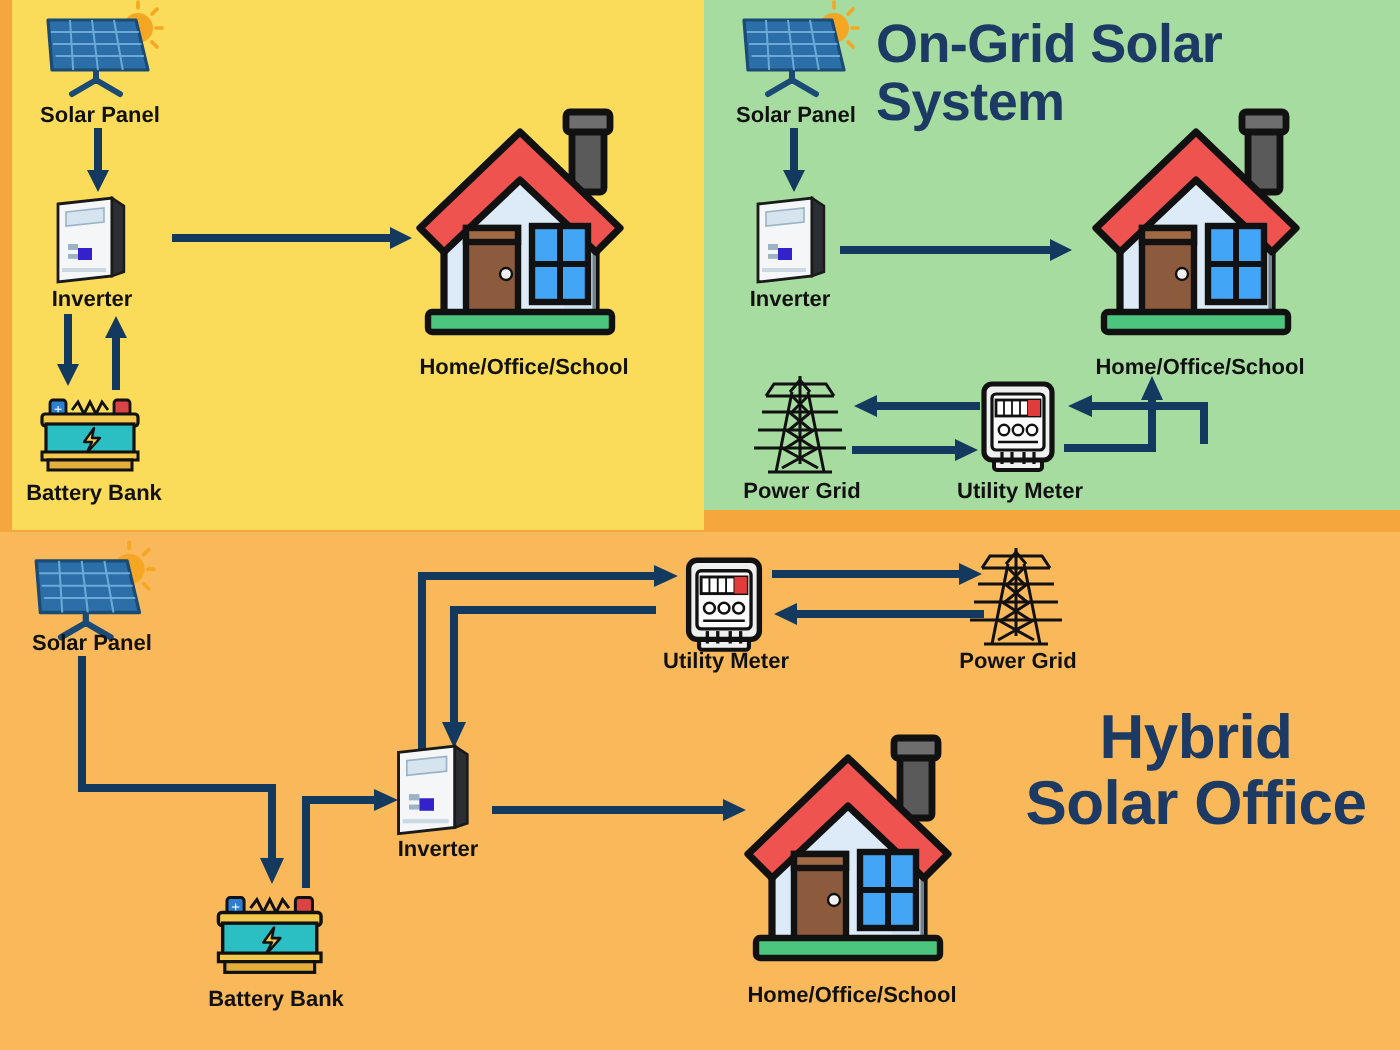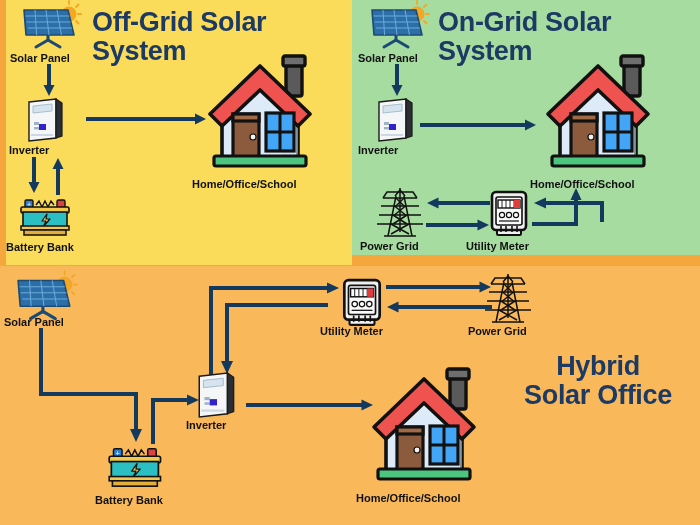--- a/index.html
+++ b/index.html
@@ -14,39 +14,38 @@
   #panel-offgrid{left:6px;top:0px;width:346px;height:265px;background:#FADC5A;}
   #panel-ongrid{left:352px;top:0px;width:348px;height:255px;background:#A6DCA0;}
   #panel-hybrid{left:0px;top:266px;width:700px;height:259px;background:#F9B95B;}
 
   .ttl{
     position:absolute;color:#1C3A63;font-weight:bold;
     letter-spacing:-0.3px;line-height:1.08;
   }
   #title-offgrid{left:86px;top:8px;font-size:27px;}
   #title-ongrid{left:86px;top:8px;font-size:27px;}
-  #title-hybrid{left:508px;top:352px;font-size:27px;text-align:center;width:180px;}
+  #title-hybrid{left:508px;top:352px;font-size:31px;text-align:center;width:180px;}
 
   .lbl{
     position:absolute;color:#111111;font-weight:bold;font-size:11px;
-    white-space:nowrap;
+    white-space:nowrap;text-align:center;
   }
 
   .ico{position:absolute;}
   svg{display:block;overflow:visible;}
 
   .arrow{position:absolute;}
 </style>
 </head>
 <body>
 
 <div id="root">
 
   <div class="panel" id="panel-offgrid">
-    <div class="ttl" id="title-offgrid">Off-Grid Solar System</div>
 
     <div class="ico" style="left:14px;top:4px;">
       <svg width="62" height="46" viewBox="0 0 62 46">
         <g transform="translate(2,2)">
           <circle cx="47" cy="8" r="7.5" fill="#F5A623"></circle>
           <g stroke="#F5A623" stroke-width="1.8" stroke-linecap="round">
             <line x1="47" y1="-2" x2="47" y2="-5"></line>
               <line x1="56" y1="8" x2="59" y2="8"></line>
             <line x1="54" y1="1" x2="56.5" y2="-1.5"></line>
               <line x1="54" y1="15" x2="56.5" y2="17.5"></line>

